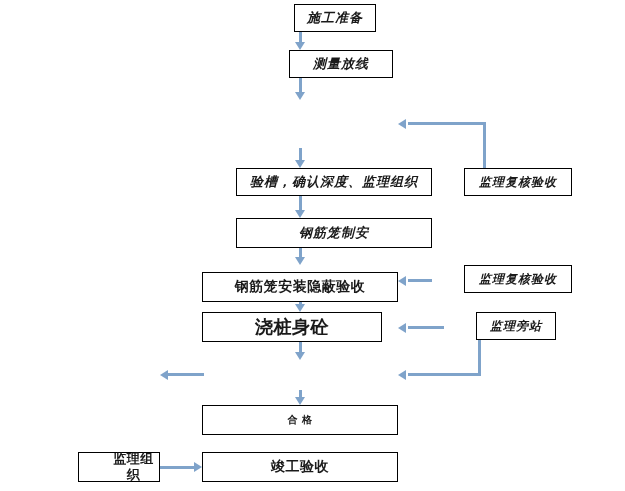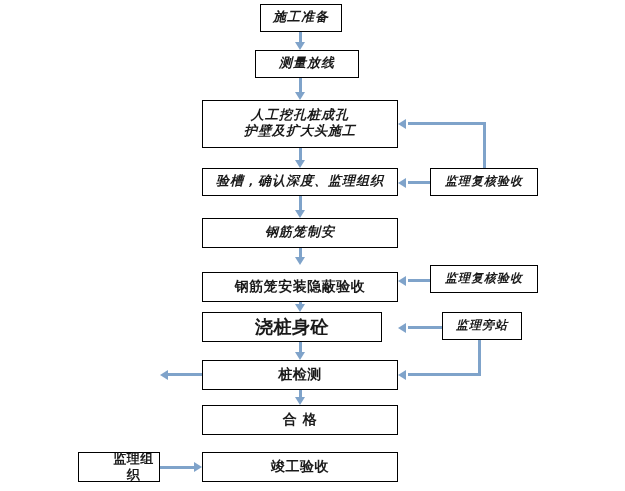--- a/index.html
+++ b/index.html
@@ -24,24 +24,25 @@
     display: flex;
     align-items: center;
     justify-content: center;
     text-align: center;
     color: #1a1a1a;
     line-height: 1.25;
     white-space: pre-line;
     z-index: 3;
   }
   .node.script {
-    font-family: Liberation Mono, monospace;
+    font-family: Liberation Serif, serif;
     font-style: italic;
     font-weight: 600;
     letter-spacing: 1px;
+    margin-left: 34px;
   }
   .node.hei {
     font-family: "DejaVu Sans", "Liberation Sans", sans-serif;
     font-weight: 600;
     letter-spacing: 0.5px;
   }
   
   .seg {
     position: absolute;
     background: #7fa3ca;
@@ -121,34 +122,31 @@
   <div class="arrow left" style="left:398px; top:323px;"></div>
 
   <div class="seg v" style="left:478px; top:340px; height:36px;"></div>
   <div class="seg h" style="left:408px; top:373px; width:73px;"></div>
   <div class="arrow left" style="left:398px; top:370px;"></div>
 
   <div class="node script" style="left:260px; top:4px; width:82px; height:28px; font-size:13px;">施工准备</div>
 
   <div class="node script" style="left:255px; top:50px; width:104px; height:28px; font-size:13px;">测量放线</div>
 
-  <div class="node script" style="left:202px; top:100px; width:196px; height:48px; font-size:13px;">人工挖孔桩成孔
-护壁及扩大头施工</div>
 
   <div class="node script" style="left:202px; top:168px; width:196px; height:28px; font-size:13px;">验槽，确认深度、监理组织</div>
 
   <div class="node script" style="left:202px; top:218px; width:196px; height:30px; font-size:13px;">钢筋笼制安</div>
 
   <div class="node hei" style="left:202px; top:272px; width:196px; height:30px; font-size:14px;">钢筋笼安装隐蔽验收</div>
 
   <div class="node hei" style="left:202px; top:312px; width:180px; height:30px; font-size:18px;">浇桩身砼</div>
 
-  <div class="node hei" style="left:202px; top:360px; width:196px; height:30px; font-size:14px;">桩检测</div>
 
-  <div class="node hei" style="left:202px; top:405px; width:196px; height:30px; font-size:14px;">合      格</div>
+  <div class="node hei" style="left:202px; top:405px; width:196px; height:30px; font-size:10px;">合      格</div>
 
   <div class="node hei" style="left:202px; top:452px; width:196px; height:30px; font-size:14px;">竣工验收</div>
 
 
   <div class="node hei" style="left:78px; top:452px; width:82px; height:30px; font-size:13px;padding-left:29px;">监理组织</div>
 
   <div class="node script" style="left:430px; top:168px; width:108px; height:28px; font-size:12px;">监理复核验收</div>
 
   <div class="node script" style="left:430px; top:265px; width:108px; height:28px; font-size:12px;">监理复核验收</div>
 

